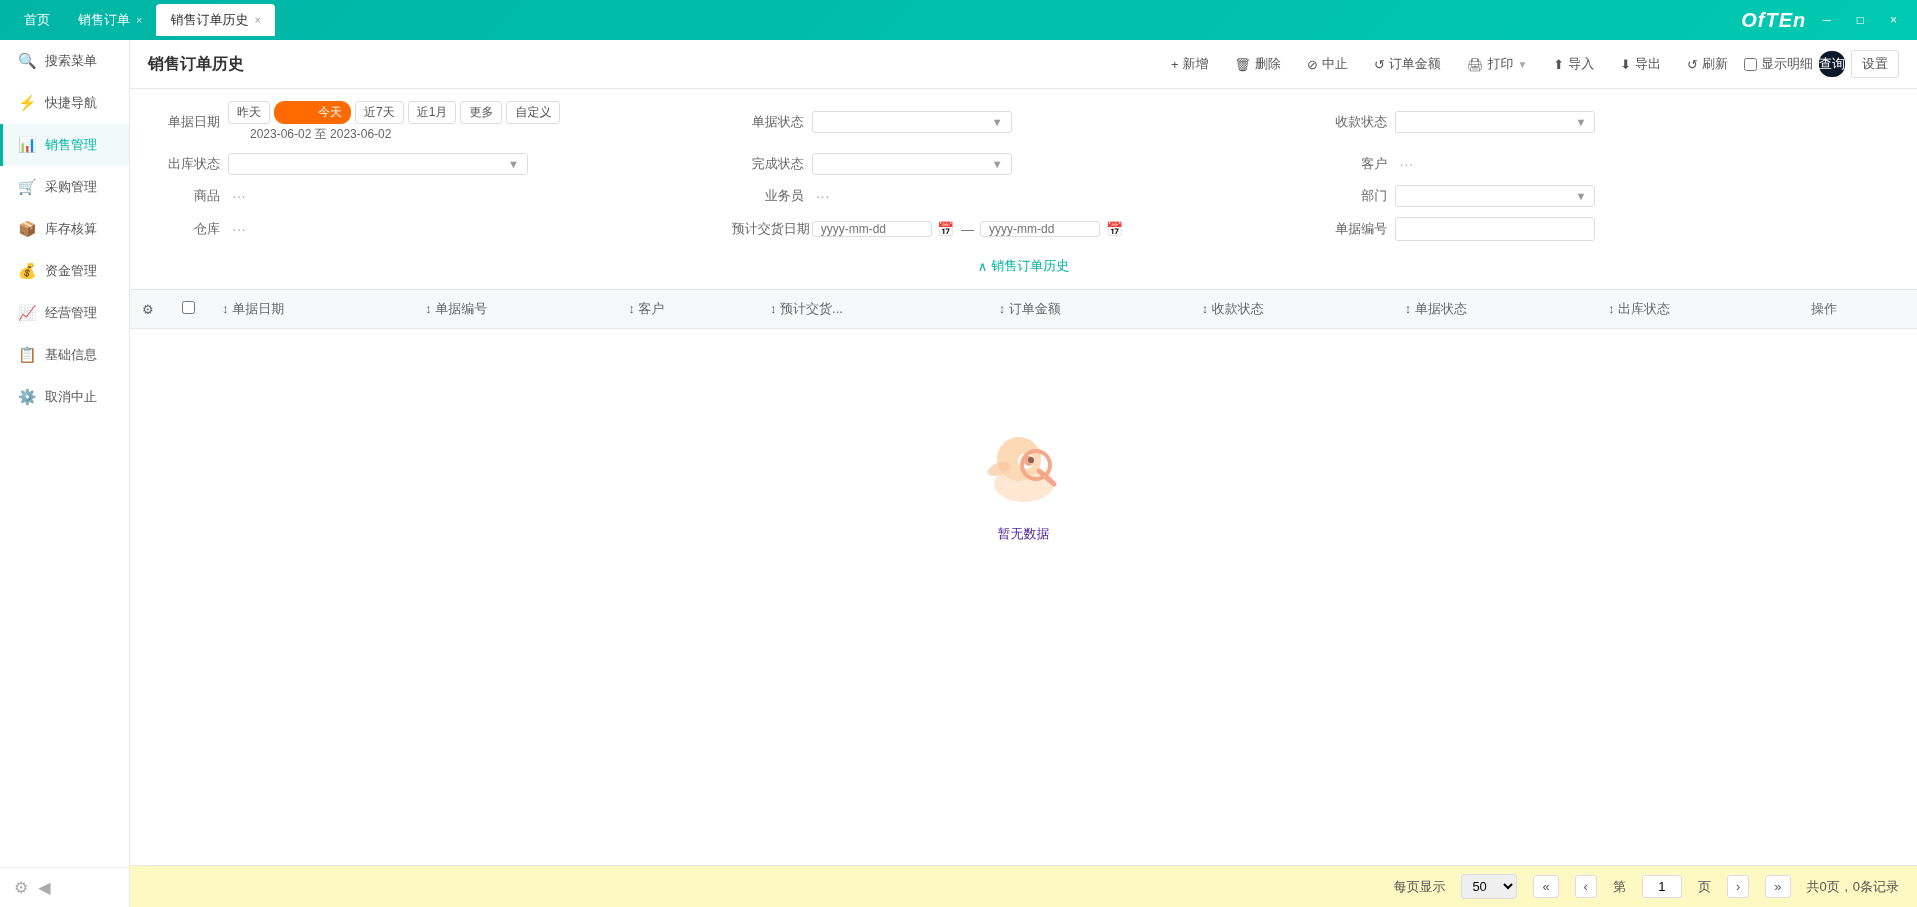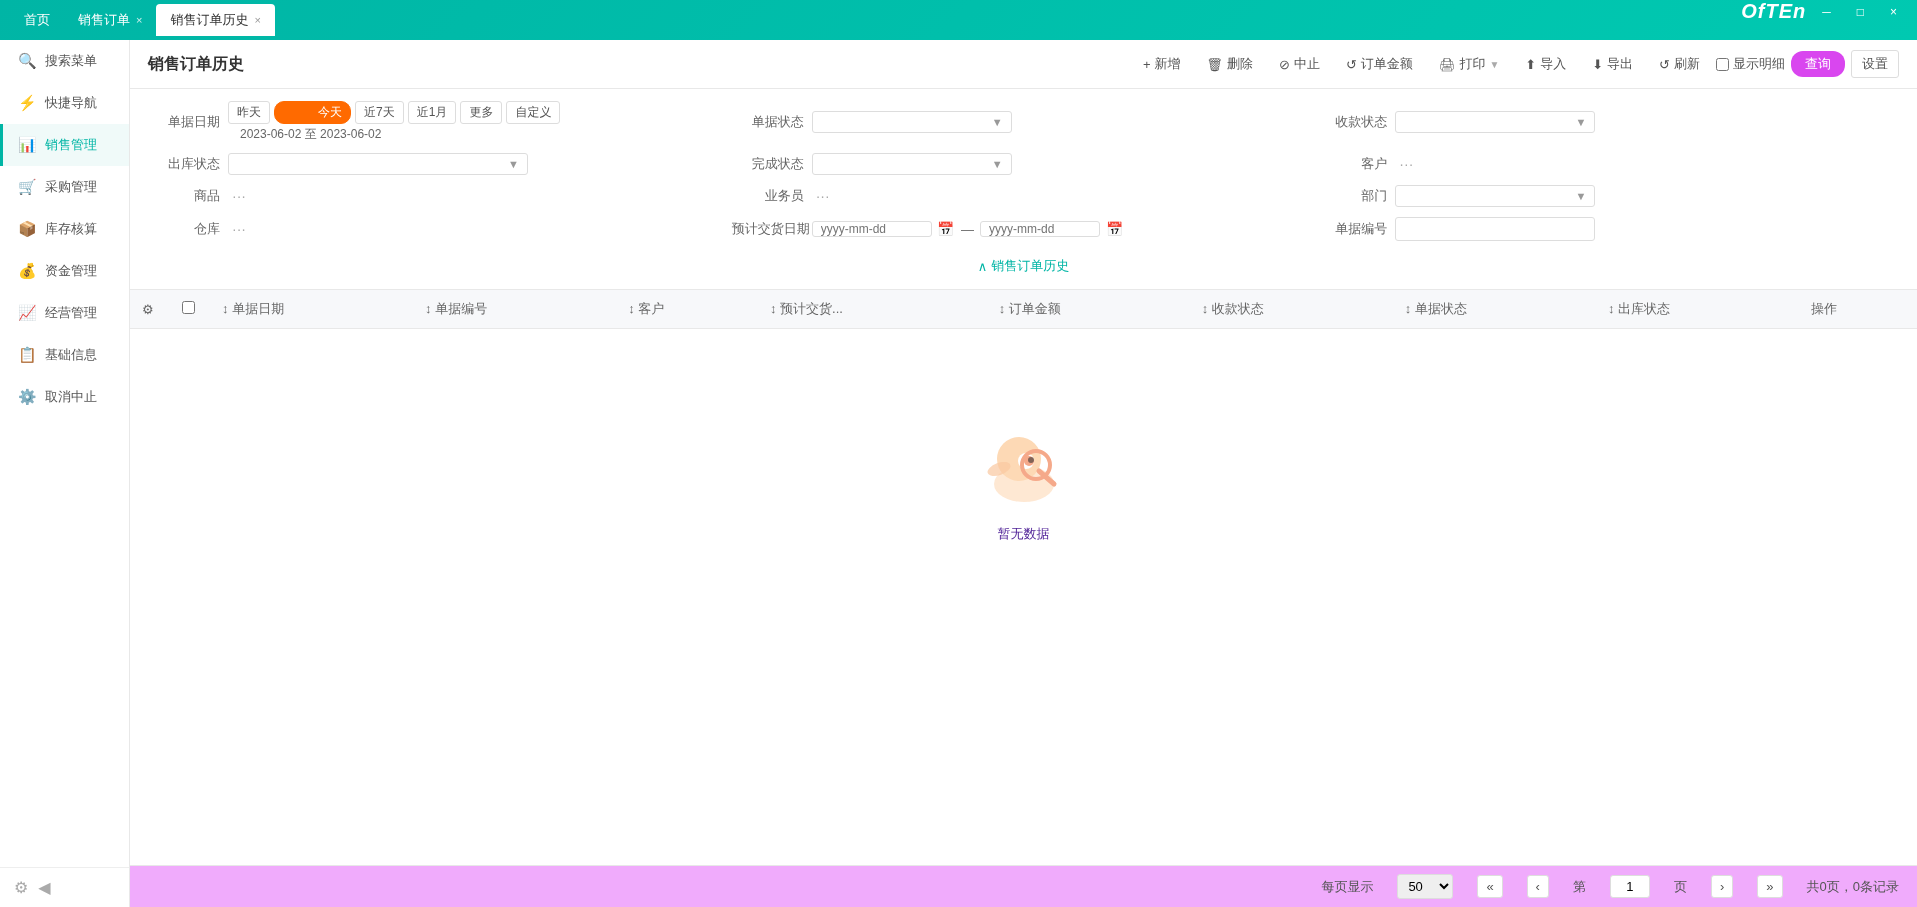--- a/index.html
+++ b/index.html
@@ -3,21 +3,21 @@
   <meta charset="utf-8">
   <style>
     * { box-sizing: border-box; margin: 0; padding: 0; font-family: 'Microsoft YaHei', Arial, sans-serif; font-size: 13px; }
     body { display: flex; flex-direction: column; height: 907px; width: 1917px; overflow: hidden; background: #f5f5f5; }
 
     
     .top-bar {
       height: 40px;
       background: linear-gradient(135deg, #00b5a5, #00c9b1);
       display: flex;
-      align-items: flex-start;
+      align-items: center;
       justify-content: space-between;
       padding: 0 10px;
       flex-shrink: 0;
     }
     .top-bar-tabs {
       display: flex;
       align-items: center;
       height: 100%;
     }
     .top-tab {
@@ -134,24 +134,24 @@
       padding: 4px 10px;
       border: none;
       background: none;
       cursor: pointer;
       color: #555;
       font-size: 12px;
       border-radius: 3px;
     }
     .tool-btn .btn-icon { font-size: 13px; }
     .tool-btn-orange {
-      background: #d946ef;
+      background: #0f172a;
       color: #fff;
       border-radius: 12px;
-      padding: 4px 14px;
+      padding: 4px 0;
     }
     .display-toggle {
       display: flex;
       align-items: center;
       gap: 4px;
       color: #555;
       font-size: 12px;
     }
     .checkbox-small {
       width: 13px;
@@ -189,21 +189,21 @@
     .date-btn.active {
       background: #ff6a00;
       color: #fff;
       border-color: #ff6a00;
       border-radius: 10px;
       padding-left: 43px;
     }
     .date-text {
       color: #666;
       font-size: 12px;
-      margin-left: 12px;
+      margin-left: 22px;
     }
     .select-control {
       display: flex;
       align-items: center;
       border: 1px solid #ddd;
       border-radius: 3px;
       padding: 4px 8px;
       background: #fff;
       min-width: 160px;
       cursor: pointer;
@@ -298,23 +298,23 @@
       height: 100px;
       position: relative;
     }
 
     
     .footer {
       display: flex;
       align-items: center;
       justify-content: flex-end;
       padding: 8px 18px;
-      background: #f0abfc;
+      background: #fef9c3;
       border-top: 1px solid #e8e8e8;
-      gap: 24px;
+      gap: 16px;
       flex-shrink: 0;
       font-size: 13px;
       color: #555;
     }
     .footer-select {
       border: 1px solid #ddd;
       border-radius: 3px;
       padding: 3px 6px;
       font-size: 13px;
     }

